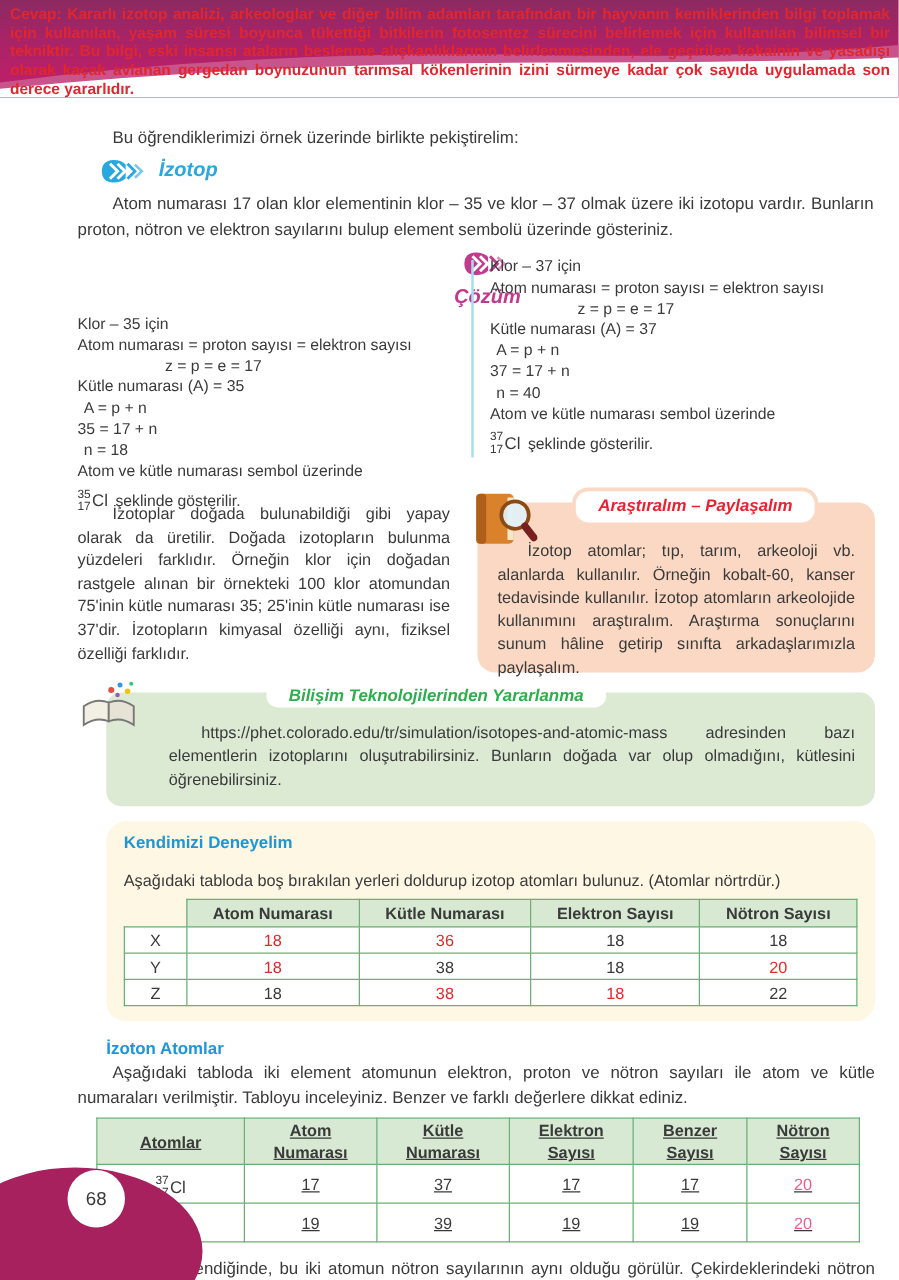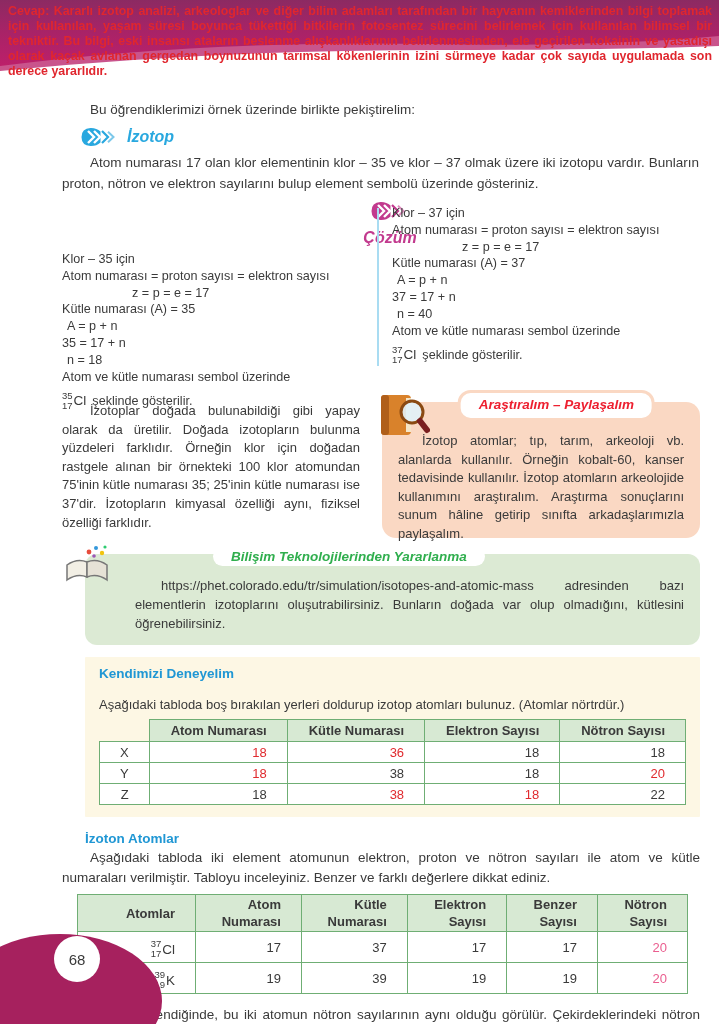--- a/index.html
+++ b/index.html
@@ -52,38 +52,38 @@
   .ara-icon { position:absolute; top:-14px; left:-6px; }
   
   .bilisim { position:relative; margin:16px 19px 0 85px; }
   .bil-box { background:#dcead4; border-radius:12px; padding:22px 16px 12px 50px;
     font-size:13px; line-height:19px; }
   .bil-tab { position:absolute; top:-7px; left:128px; background:#fff; border-radius:10px;
     padding:2px 18px; font-size:13.5px; font-weight:700; font-style:italic; color:#2fae4d;
     white-space:nowrap; }
   .bil-icon { position:absolute; top:-10px; left:-24px; }
   
-  .kendimizi { margin:12px 19px 0 85px; background:#fdf7e4; border-radius:1px;
+  .kendimizi { margin:12px 19px 0 85px; background:#fdf7e4; border-radius:16px;
     padding:9px 14px 12px 14px; }
   .kd-title { color:#2097d4; font-weight:700; font-size:13.5px; }
   .kd-instr { margin-top:16px; font-size:13px; }
   table.data-table { border-collapse:collapse; width:100%; margin-top:7px;
     font-size:13px; }
   table.data-table th, table.data-table td {
-    border:1px solid #6fae74; text-align:right; padding:1px 20px; background:#fff; }
+    border:1px solid #6fae74; text-align:center; padding:1px 20px; background:#fff; }
   table.data-table th { background:#d7e9d3; font-weight:700; height:22px; }
   .t1 td { height:21px; }
   .t1 .corner { border:none; background:transparent; }
   .t1 .rowlabel { width:42px; }
   .t1 td.answer { color:#e02a2e; }
   
   .izoton { margin:14px 19px 0 62px; }
   .iz-title { color:#2097d4; font-weight:700; font-size:13.5px; margin-left:23px; }
   .iz-body { margin-top:3px; font-size:13.5px; line-height:19.5px; }
-  .t2 { margin-left:15px; width:calc(100% - 27px) !important; }
+  .t2 { margin-left:15px; width:calc(100% - 27px) !important;text-decoration:underline; }
   .t2 th { height:38px; line-height:17px; }
   .t2 td { height:31px; }
   .t2 td.answer { color:#ea5e8f; }
   .t2 .atom-col { width:118px; }
   .closing { margin:11px 19px 0 62px; font-size:13.5px; line-height:19.5px; }
   .closing b { font-weight:700; }
   
   .blob { position:absolute; left:-42px; bottom:-44px; width:204px; height:134px;
     background:#a6215e; border-radius:50%; z-index:4; }
   .page-circle { position:absolute; left:54px; top:936px; width:46px; height:46px;

